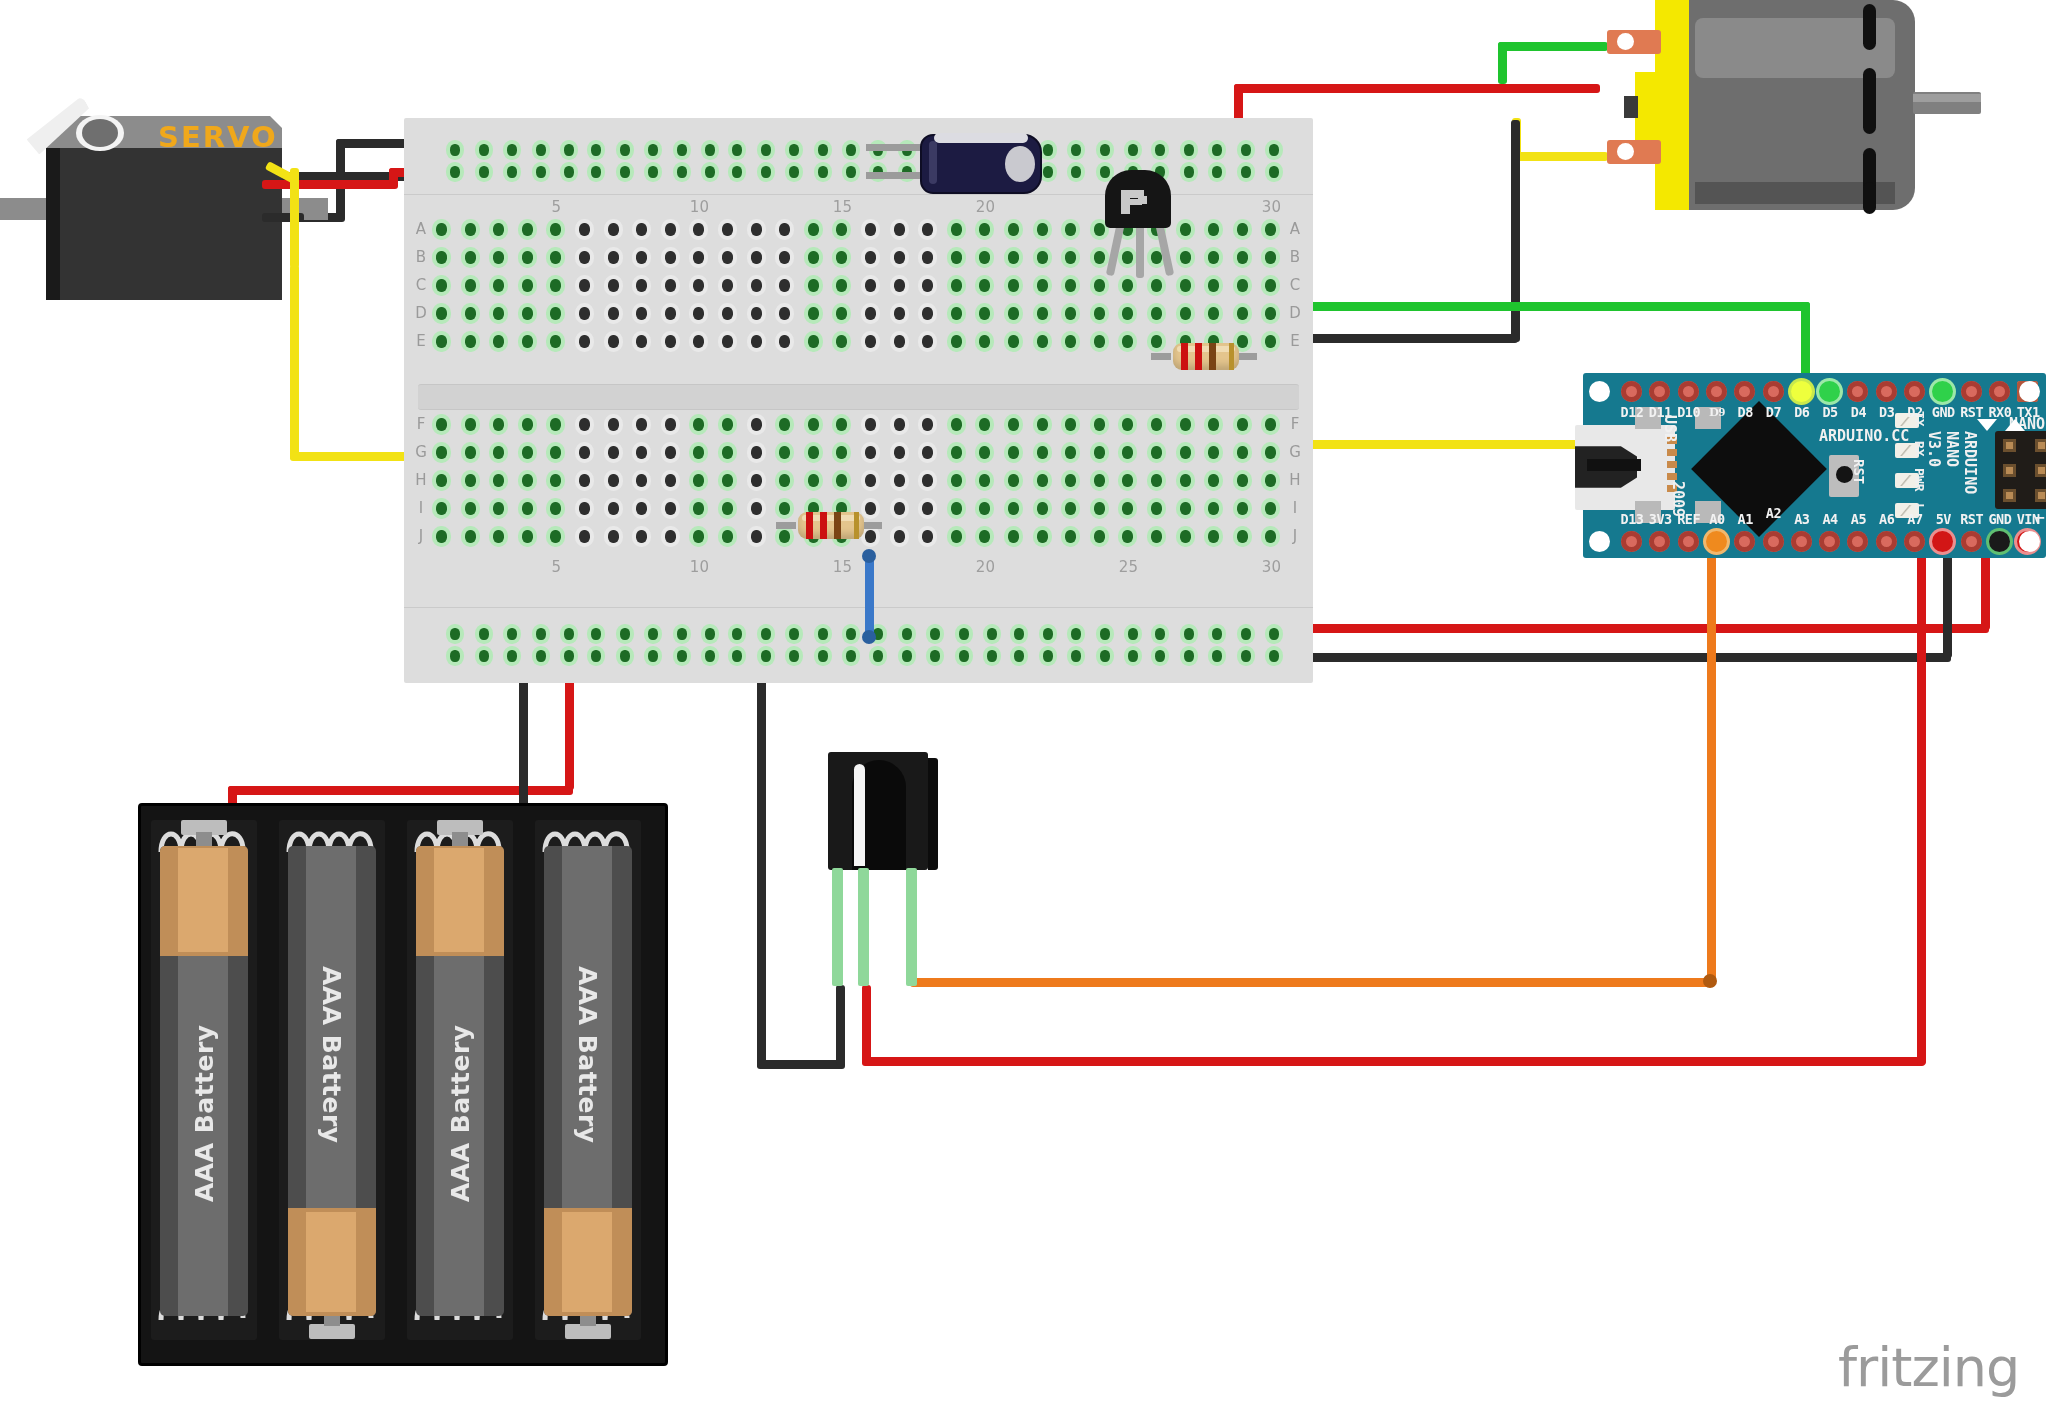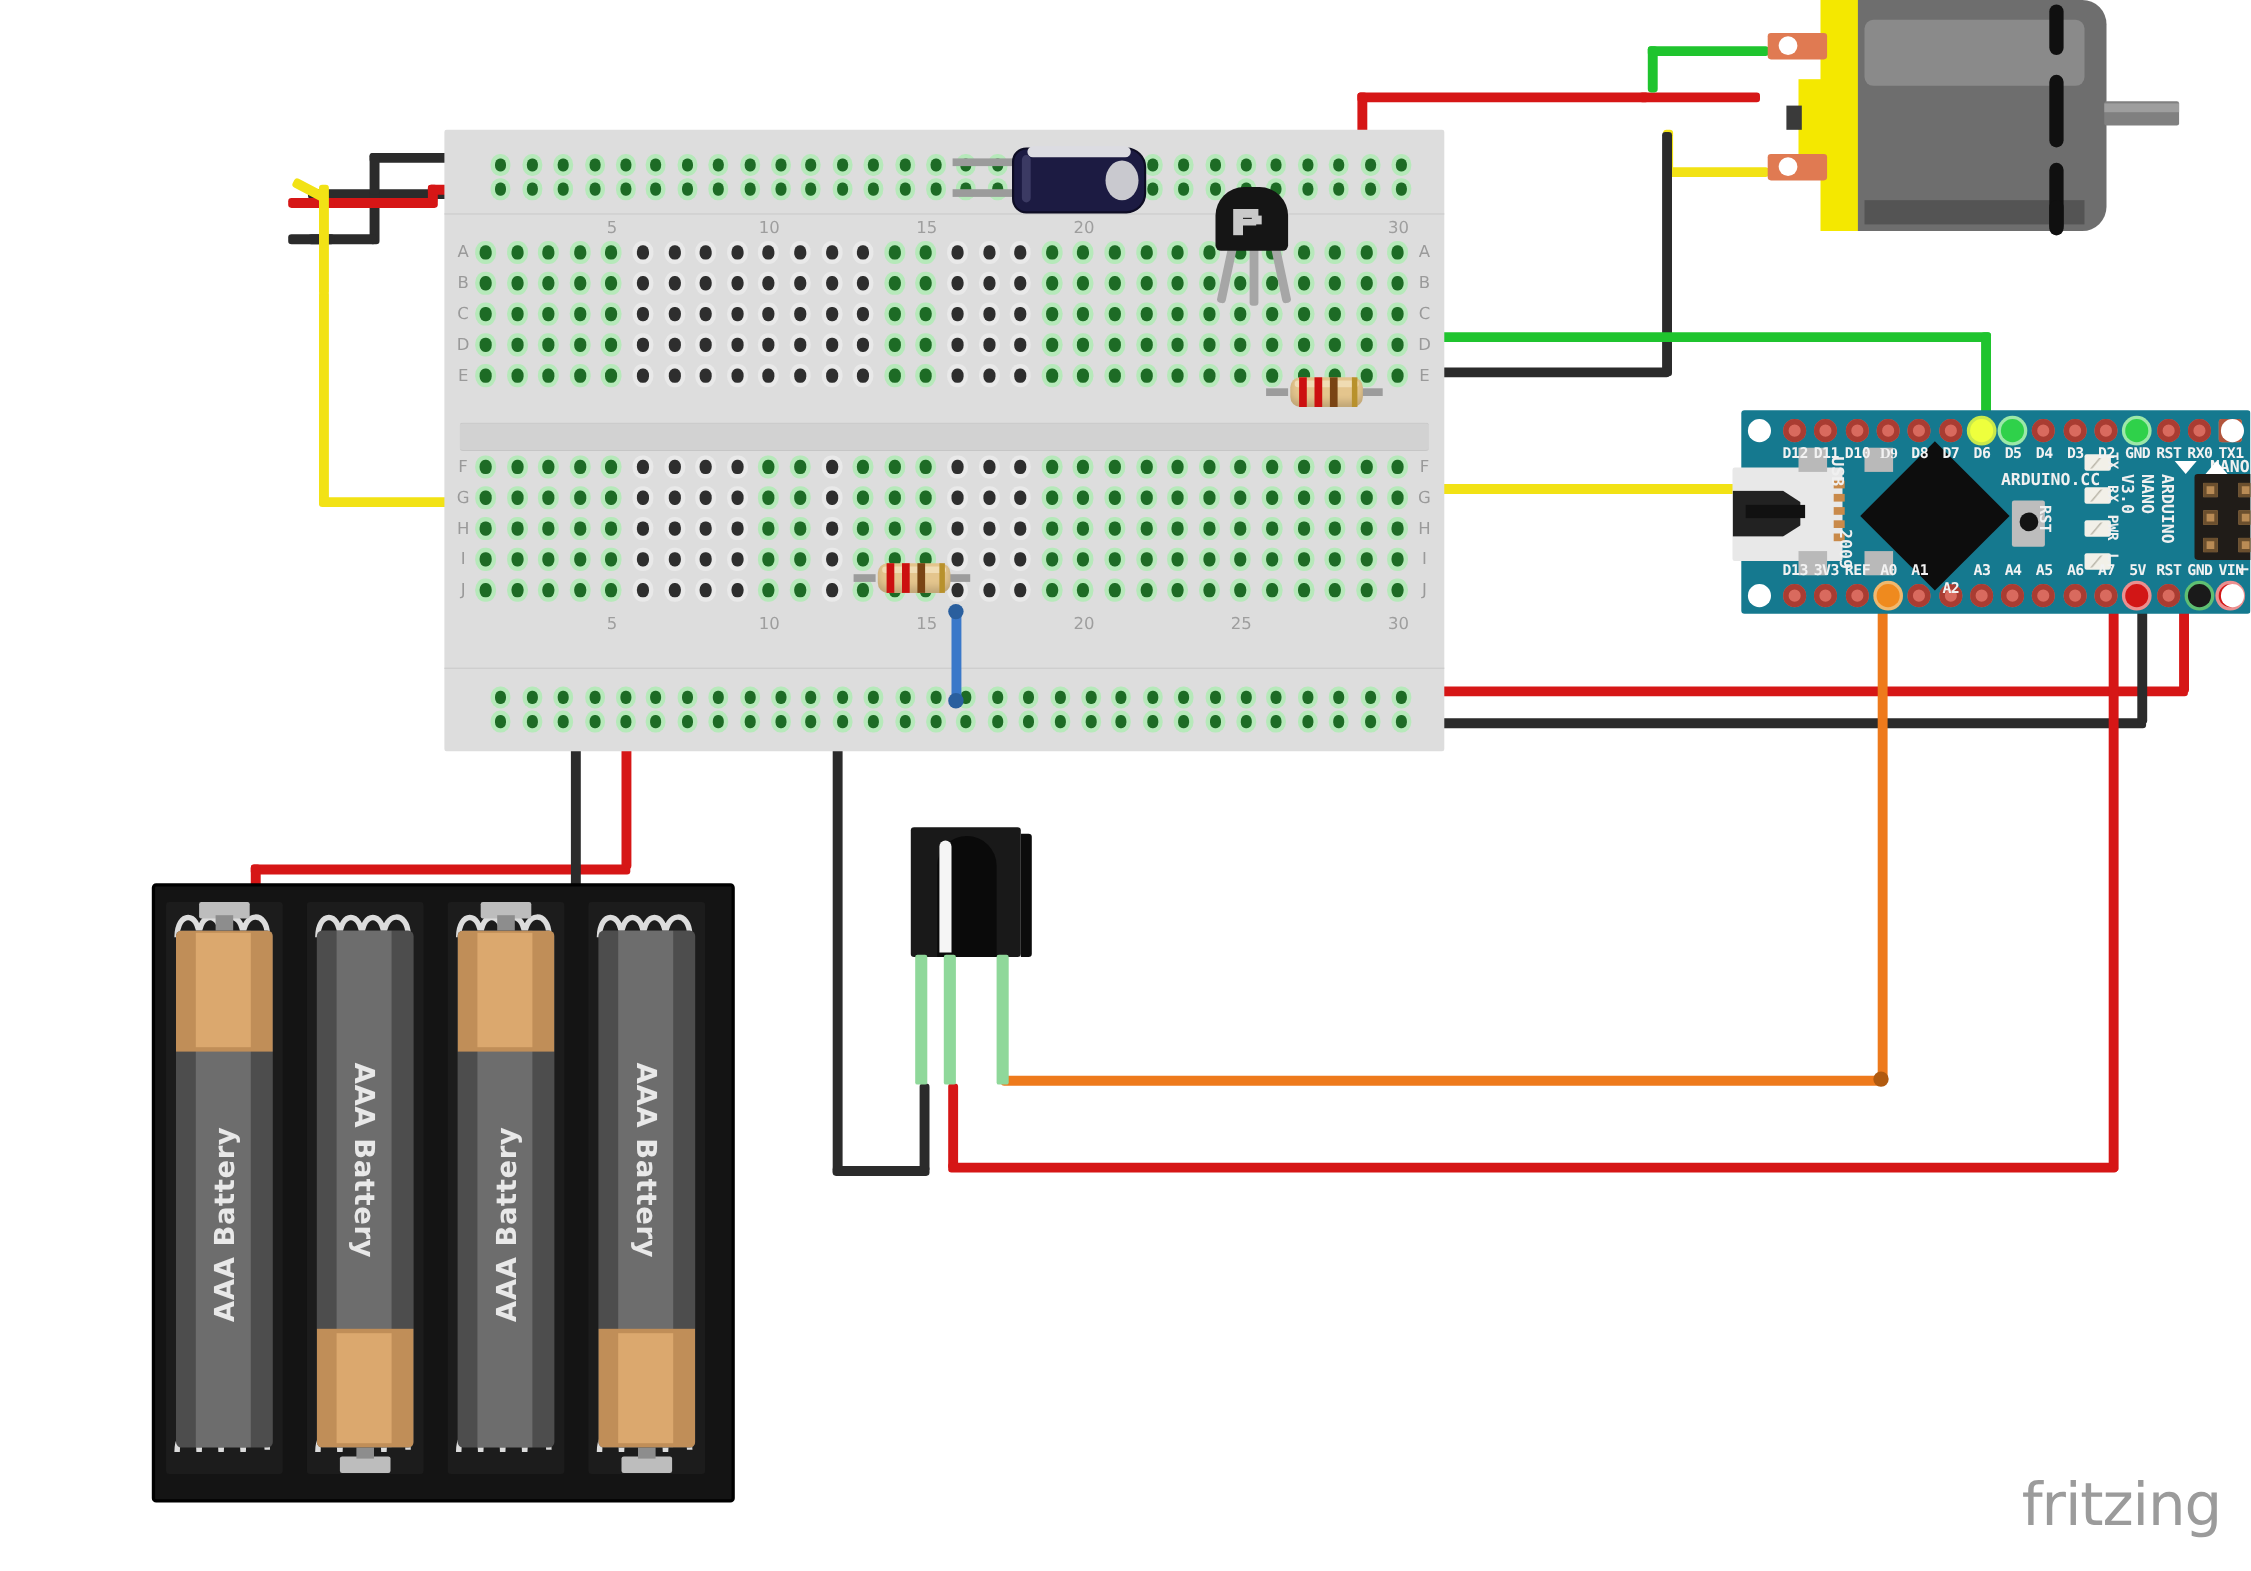--- a/index.html
+++ b/index.html
@@ -714,20 +714,31 @@
       <div class="bb-numlabel" style="left: 425.4px; top: 80px;">15</div>
       <div class="bb-numlabel" style="left: 425.4px; top: 440px;">15</div>
       <div class="bb-numlabel" style="left: 568.4px; top: 80px;">20</div>
       <div class="bb-numlabel" style="left: 568.4px; top: 440px;">20</div>
       <div class="bb-numlabel" style="left: 711.4px; top: 80px;">25</div>
       <div class="bb-numlabel" style="left: 711.4px; top: 440px;">25</div>
       <div class="bb-numlabel" style="left: 854.4px; top: 80px;">30</div>
       <div class="bb-numlabel" style="left: 854.4px; top: 440px;">30</div>
     </div>
 
+  <div id="servo" class="abs">
+    <div class="servo-ear-l"></div>
+    <div class="servo-ear-r"></div>
+    <div class="servo-top"></div>
+    <div class="servo-body"></div>
+    <div class="servo-body-shade"></div>
+    <div class="servo-arm"></div>
+    <div class="servo-horn-ring"></div>
+    <div class="servo-horn-hub"></div>
+    <div class="servo-label">SERVO</div>
+  </div>
 
   <div class="wire wire-h w-red abs" style="left:262px; top:180px; width:42px;"></div>
   <div class="wire wire-h w-black abs" style="left:262px; top:213px; width:42px;"></div>
   <div class="wire wire-v w-yellow abs" style="left:290px; top:168px; height:100px;"></div>
   <div class="wire abs w-yellow" style="left:265px; top:168px; width:32px; height:9px; transform:rotate(28deg);"></div>
 
   <div id="motor" class="abs">
     <div class="motor-can"></div>
     <div class="motor-can-hi"></div>
     <div class="motor-can-low"></div>
@@ -832,21 +843,21 @@
         <div class="nano-lbl" style="left: 32px; top: 138px;">D13</div>
         <div class="nano-pad" style="left: 66.3px; top: 158px;"></div>
         <div class="nano-lbl" style="left: 60.3px; top: 138px;">3V3</div>
         <div class="nano-pad" style="left: 94.6px; top: 158px;"></div>
         <div class="nano-lbl" style="left: 88.6px; top: 138px;">REF</div>
         <div class="nano-pad lit-o" style="left: 122.9px; top: 158px;"></div>
         <div class="nano-lbl" style="left: 116.9px; top: 138px;">A0</div>
         <div class="nano-pad" style="left: 151.2px; top: 158px;"></div>
         <div class="nano-lbl" style="left: 145.2px; top: 138px;">A1</div>
         <div class="nano-pad" style="left: 179.5px; top: 158px;"></div>
-        <div class="nano-lbl" style="left: 173.5px; top: 154px;">A2</div>
+        <div class="nano-lbl" style="left: 173.5px; top: 132px;">A2</div>
         <div class="nano-pad" style="left: 207.8px; top: 158px;"></div>
         <div class="nano-lbl" style="left: 201.8px; top: 138px;">A3</div>
         <div class="nano-pad" style="left: 236.1px; top: 158px;"></div>
         <div class="nano-lbl" style="left: 230.1px; top: 138px;">A4</div>
         <div class="nano-pad" style="left: 264.4px; top: 158px;"></div>
         <div class="nano-lbl" style="left: 258.4px; top: 138px;">A5</div>
         <div class="nano-pad" style="left: 292.7px; top: 158px;"></div>
         <div class="nano-lbl" style="left: 286.7px; top: 138px;">A6</div>
         <div class="nano-pad" style="left: 321px; top: 158px;"></div>
         <div class="nano-lbl" style="left: 315px; top: 138px;">A7</div>

